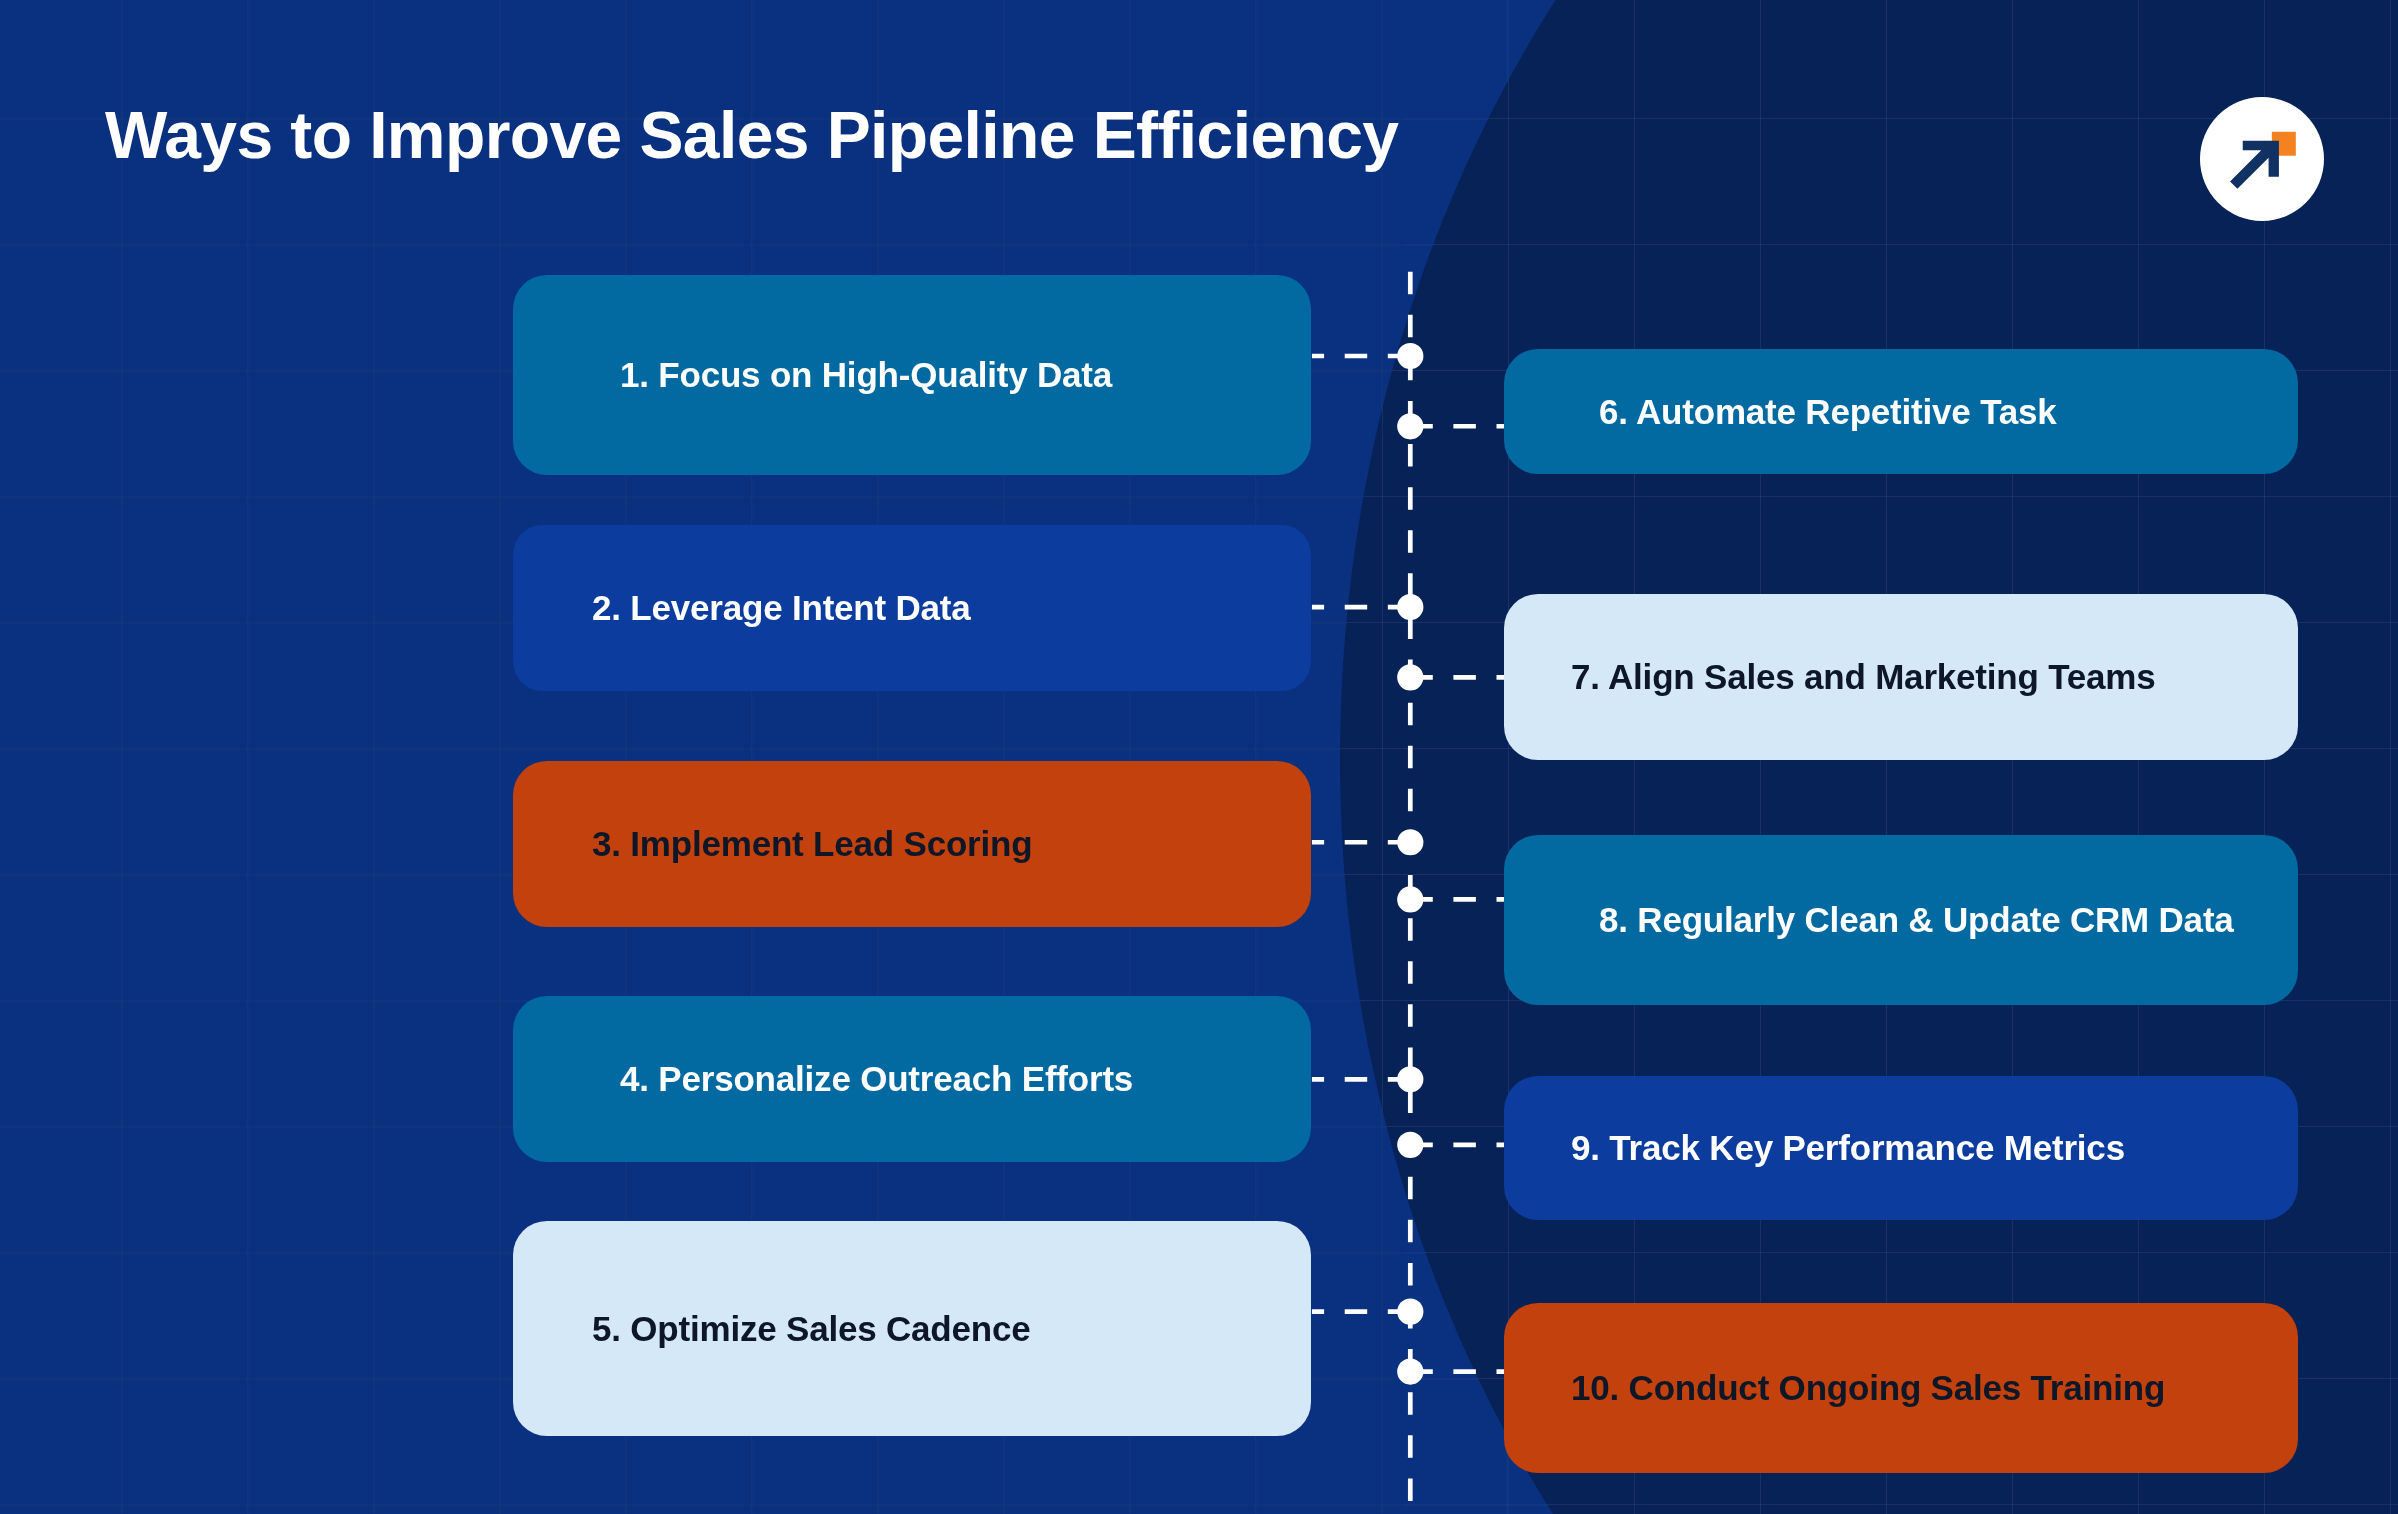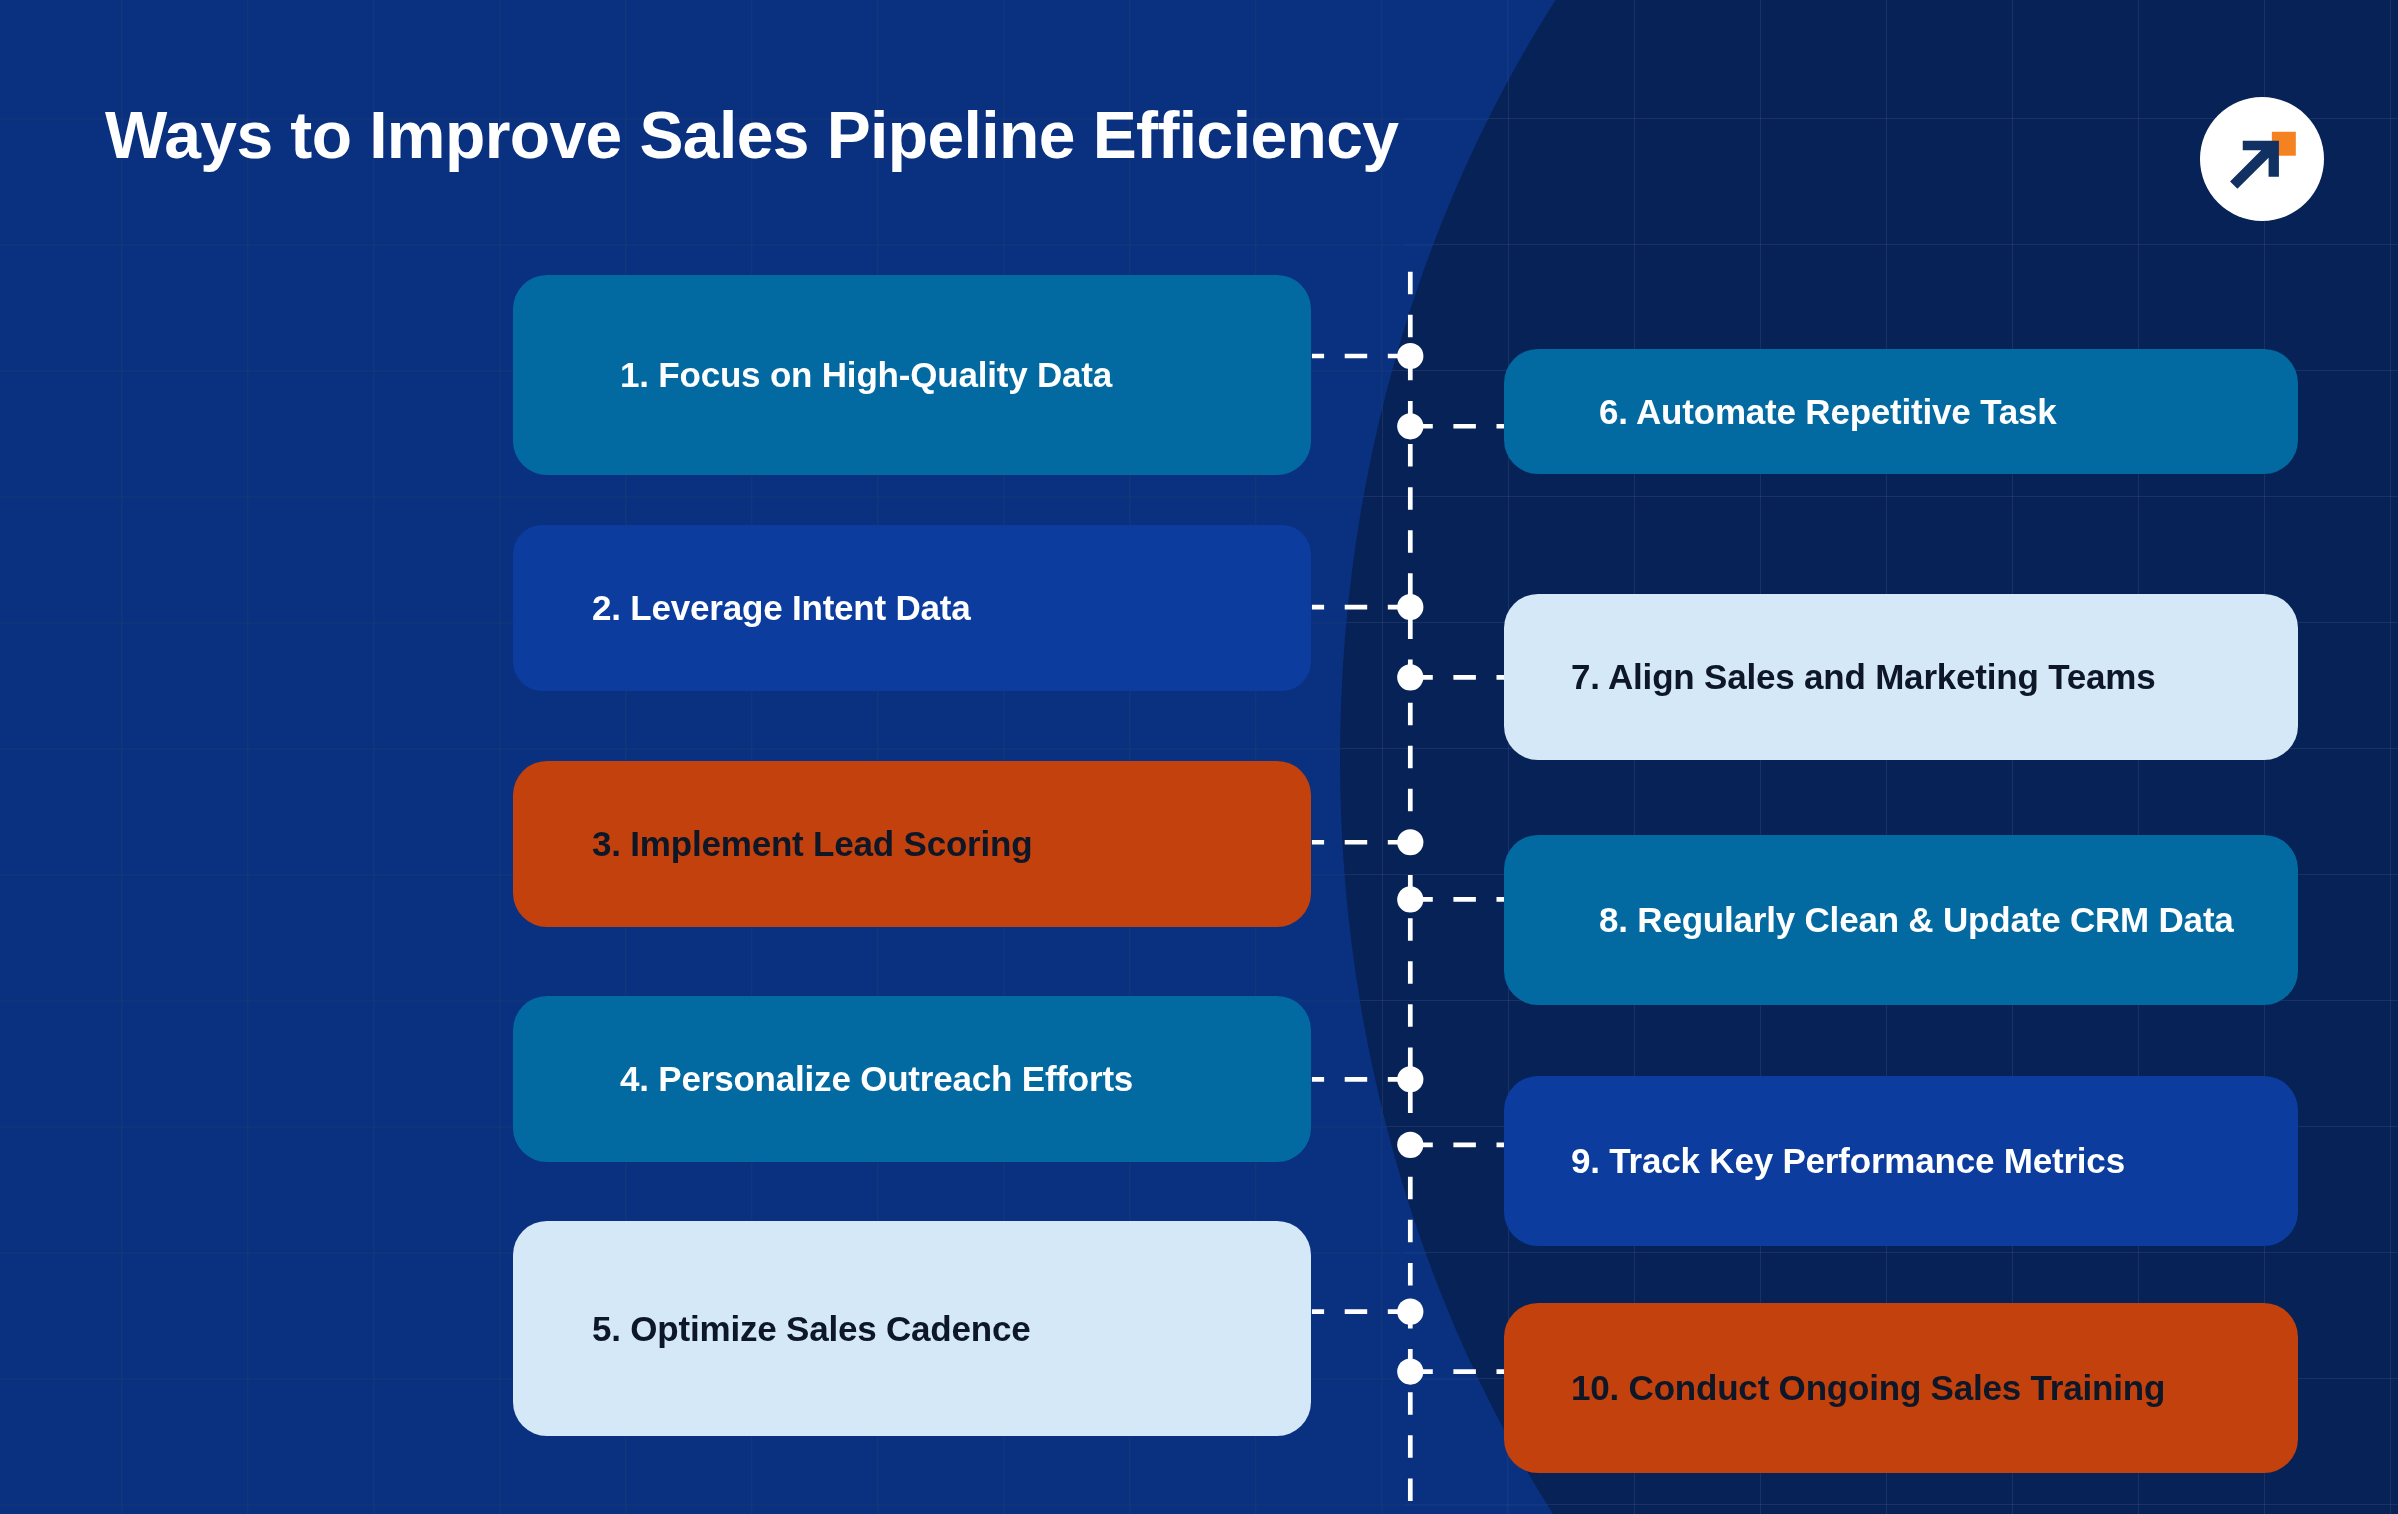--- a/index.html
+++ b/index.html
@@ -166,21 +166,21 @@
       </div>
       <div class="card right t-dark" style="top: 349px; height: 125px;">
         <span class="c-white">6. Automate Repetitive Task</span>
       </div>
       <div class="card right t-pale" style="top: 594px; height: 166px;">
         <span class="c-dark">7. Align Sales and Marketing Teams</span>
       </div>
       <div class="card right t-dark" style="top: 835px; height: 170px;">
         <span class="c-white">8. Regularly Clean &amp; Update CRM Data</span>
       </div>
-      <div class="card right t-blue" style="top: 1076px; height: 170px; text-align: right;">
+      <div class="card right t-blue" style="top: 1076px; height: 144px; text-align: right;">
         <span class="c-white">9. Track Key Performance Metrics</span>
       </div>
       <div class="card right t-cyan" style="top: 1303px; height: 170px;">
         <span class="c-dark">10. Conduct Ongoing Sales Training</span>
       </div>
     </div>
 
 </div>
 
 

